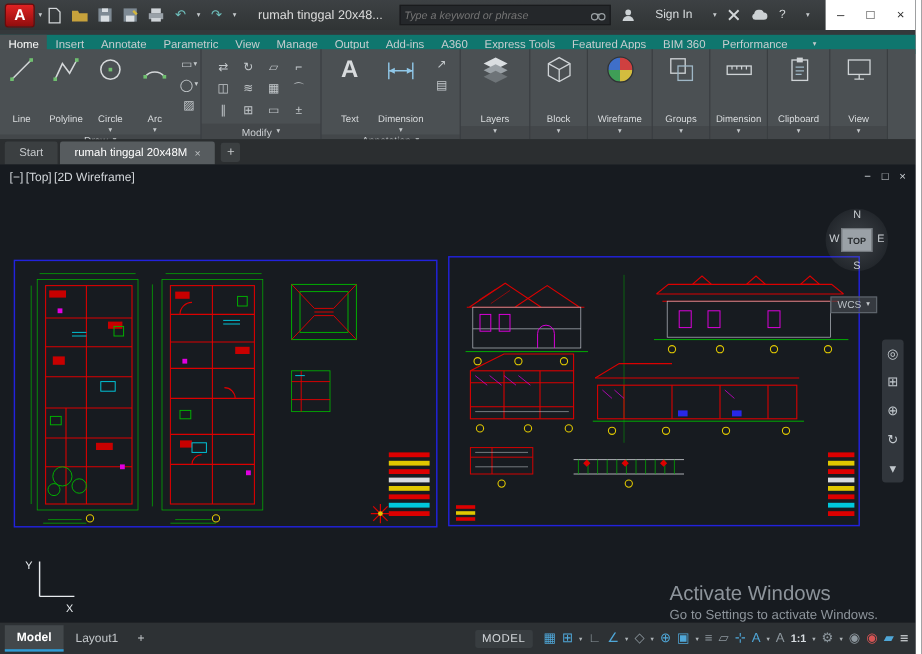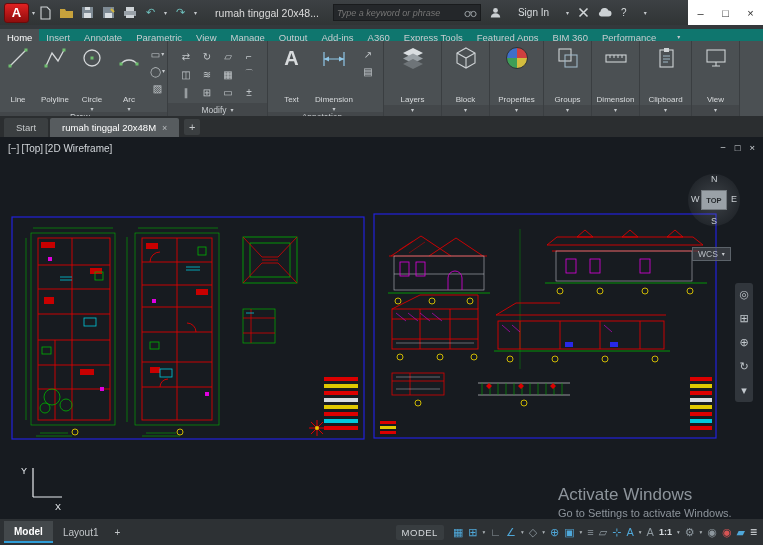--- a/index.html
+++ b/index.html
@@ -7,21 +7,21 @@
   .window{position:relative;width:763px;height:545px;background:#34383b;overflow:hidden;}
 
   
   .titlebar{position:absolute;top:0;left:0;width:763px;height:25px;background:linear-gradient(#3d4144,#303435);display:flex;align-items:center;}
   .applogo{width:25px;height:20px;margin:0 3px 0 4px;border-radius:3px;background:linear-gradient(#e02222,#8f0d0d);color:#fff;font-weight:bold;font-size:13px;display:flex;align-items:center;justify-content:center;border:1px solid #6b0a0a;}
   .caret{font-size:6px;color:#c6cacd;line-height:1;}
   .qat{display:flex;align-items:center;gap:6px;margin-left:3px;}
   .qicon{width:15px;height:15px;display:flex;align-items:center;justify-content:center;font-size:11px;color:#6fc0bd;}
   .qicon svg{display:block;}
   .doc-title{color:#dcdcdc;font-size:10.5px;margin:0 14px 0 18px;white-space:nowrap;}
-  .searchbox{display:flex;align-items:center;background:#24272a;border:1px solid #191b1d;height:17px;width:148px;padding:0 3px;}
+  .searchbox{display:flex;align-items:center;background:#24272a;border:1px solid #191b1d;height:17px;width:176px;padding:0 3px;}
   .searchbox input{flex:1;min-width:0;background:transparent;border:none;outline:none;color:#9aa0a4;font-style:italic;font-size:9px;font-family:inherit;}
   .tb-ico{display:flex;align-items:center;gap:17px;margin-left:9px;color:#d4d8da;font-size:10px;}
   .signin-label{font-size:10px;color:#dadee0;}
   .wincontrols{margin-left:auto;height:25px;background:#ffffff;display:flex;}
   .winbtn{width:25px;height:25px;display:flex;align-items:center;justify-content:center;color:#2b2b2b;font-size:11px;cursor:default;}
 
   
   .tabrow{position:absolute;top:29px;left:0;width:763px;height:16px;background:#0f766e;display:flex;align-items:stretch;padding-left:0;}
   .rtab{color:#c8cccf;font-size:9.5px;padding:0 7px;display:flex;align-items:center;white-space:nowrap;}
   .rtab.active{background:#4b5053;color:#fff;}
@@ -334,21 +334,21 @@
           <span class="caret">▾</span>
         </div>
     </div>
 
     <div class="panel" style="width:54px">
       <div class="panel-body">
         <div class="bigbtn" style="width:50px">
           <span class="bigicon">
               <span class="wheel"></span>
             </span>
-          <span class="biglabel">Properties</span>
+          <span class="biglabel">Wireframe</span>
         </div>
       </div>
       <div class="panel-footer">
           <span class="caret">▾</span>
         </div>
     </div>
 
     <div class="panel" style="width:48px">
       <div class="panel-body">
         <div class="bigbtn" style="width:44px">

